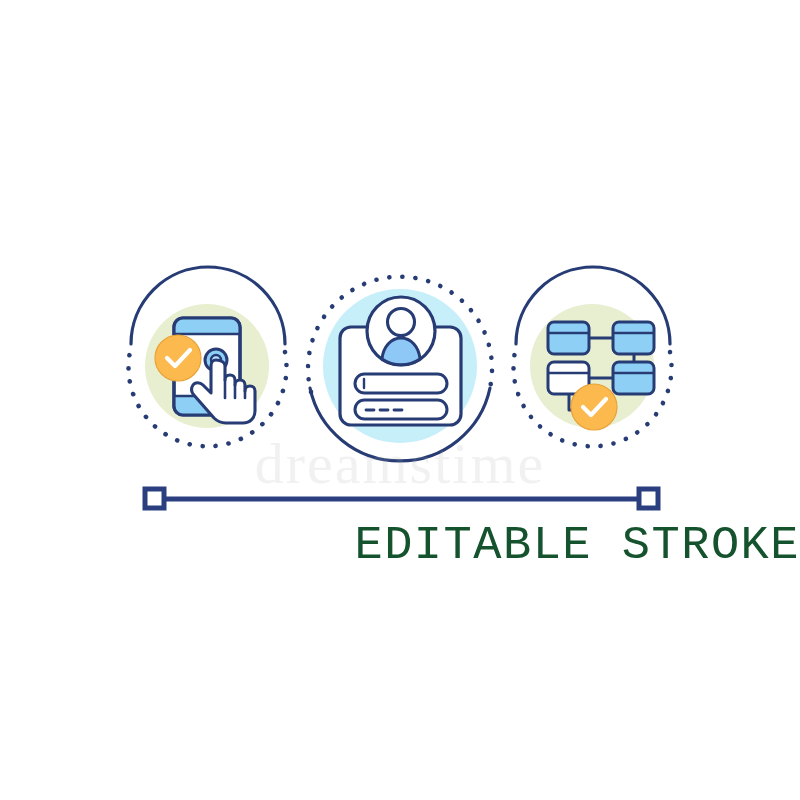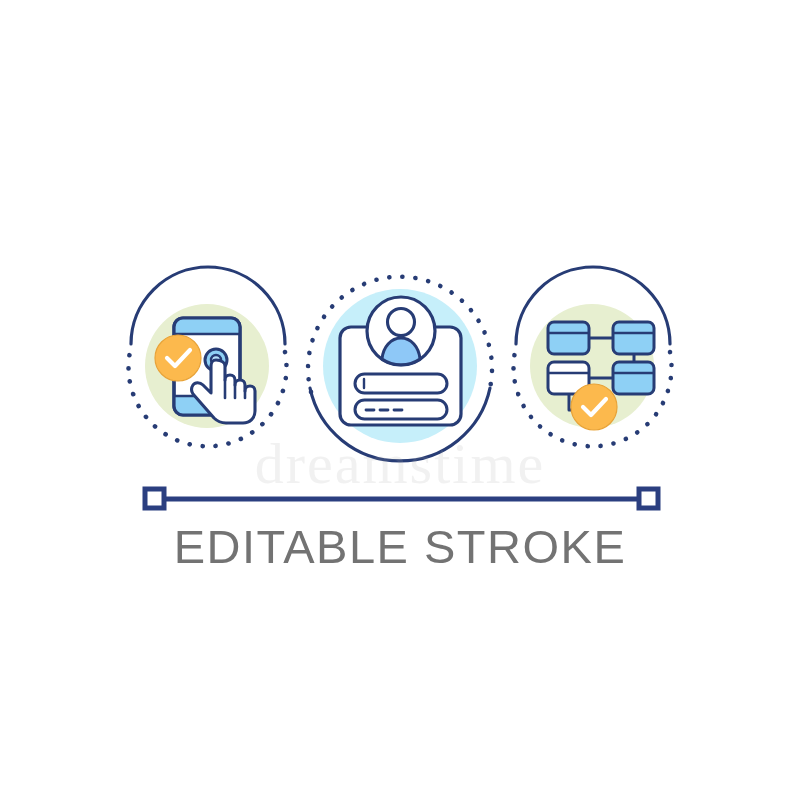--- a/index.html
+++ b/index.html
@@ -38,26 +38,26 @@
     letter-spacing: 2px;
     color: rgba(170,170,170,0.16);
     user-select: none;
     pointer-events: none;
   }
   .label {
     position: absolute;
     left: 0;
     top: 519px;
     width: 800px;
-    text-align: center;
-    font-family: Liberation Sans, sans-serif;
+    text-align: right;
+    font-family: Liberation Mono, monospace;
     font-size: 47px;
     font-weight: 400;
     letter-spacing: 1.5px;
-    color: #737373;
+    color: #14532d;
     white-space: nowrap;
   }
 </style>
 </head>
 <body>
 
 <div id="stage">
 
   <svg id="art" viewBox="0 0 800 800">
     <defs>

